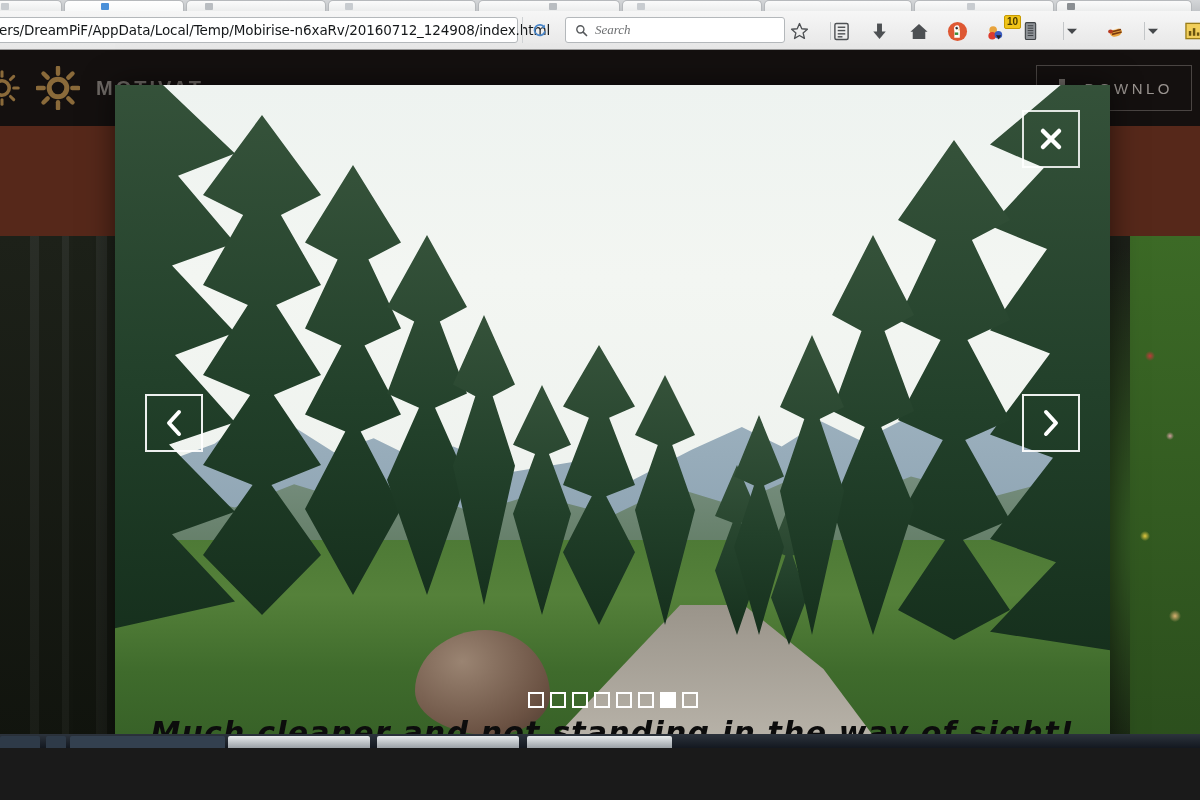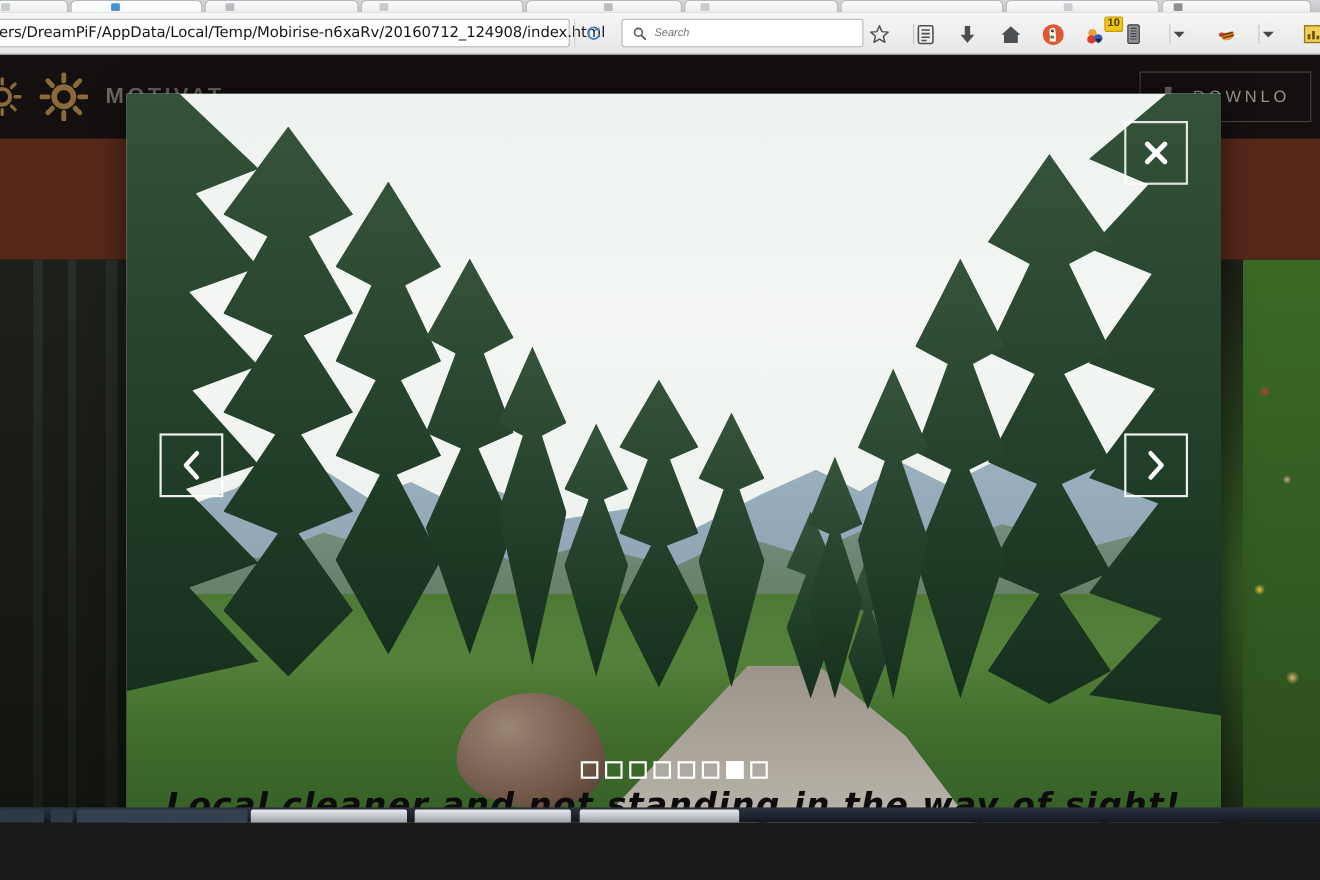--- a/index.html
+++ b/index.html
@@ -43,22 +43,22 @@
     position: absolute; left: 522px; top: 6px; width: 34px; height: 26px;
     display: flex; align-items: center; justify-content: center; cursor: pointer;
     border-left: 1px solid #cfd2d4;
   }
   .searchbox {
     position: absolute; left: 565px; top: 6px; width: 220px; height: 26px;
     background: #fff; border: 1px solid #b4b8bb; border-radius: 3px;
     display: flex; align-items: center; gap: 7px; padding-left: 9px;
   }
   .searchph {
-    font-family: Liberation Sans, sans-serif; font-style: italic;
-    font-size: 10px; color: #6d6f71;
+    font-family: Liberation Serif, serif; font-style: italic;
+    font-size: 13px; color: #6d6f71;
   }
   .tbicons {
     position: absolute; left: 790px; top: 8px; height: 24px;
     display: flex; align-items: center; gap: 0px;
   }
   .tbicon {
     width: 38px; height: 24px; display: flex; align-items: center;
     justify-content: flex-start; position: relative; cursor: pointer;
   }
   .tbsep { width: 1px; height: 18px; background: #c3c6c8; margin: 0 2px; }
@@ -452,21 +452,21 @@
         <div class="dot"></div>
         <div class="dot"></div>
         <div class="dot"></div>
         <div class="dot"></div>
         <div class="dot"></div>
         <div class="dot"></div>
         <div class="dot active"></div>
         <div class="dot"></div>
       </div>
 
-    <div class="caption">Local cleaner and not standing in the way of sight!</div>
+    <div class="caption">Much cleaner and not standing in the way of sight!</div>
   </div>
 
   <div class="taskbar" id="taskbar">
       <div class="tbtn" style="left: 0px; width: 40px; background: linear-gradient(rgb(46, 58, 72), rgb(46, 58, 72));"></div>
       <div class="tbtn" style="left: 46px; width: 20px; background: linear-gradient(rgb(46, 58, 72), rgb(46, 58, 72));"></div>
       <div class="tbtn" style="left: 70px; width: 155px; background: linear-gradient(rgb(51, 64, 79), rgb(51, 64, 79));"></div>
       <div class="tbtn" style="left: 228px; width: 142px; background: linear-gradient(rgb(232, 235, 237), rgb(154, 160, 166));"></div>
       <div class="tbtn" style="left: 377px; width: 142px; background: linear-gradient(rgb(232, 235, 237), rgb(154, 160, 166));"></div>
       <div class="tbtn" style="left: 527px; width: 145px; background: linear-gradient(rgb(232, 235, 237), rgb(154, 160, 166));"></div>
     </div>

